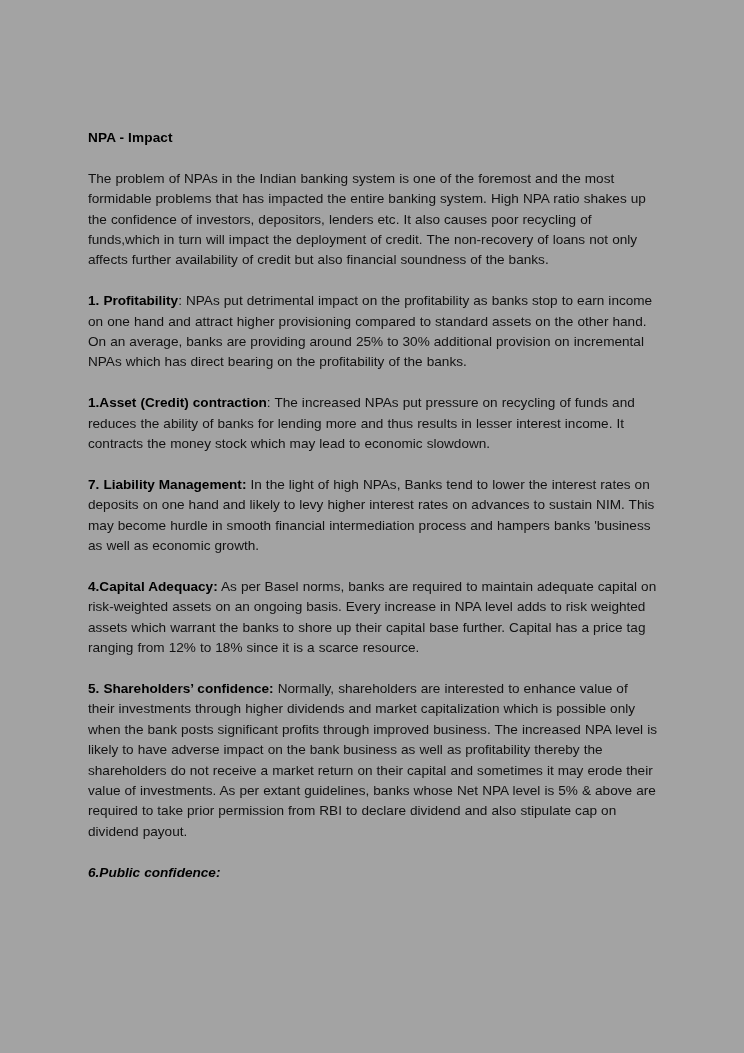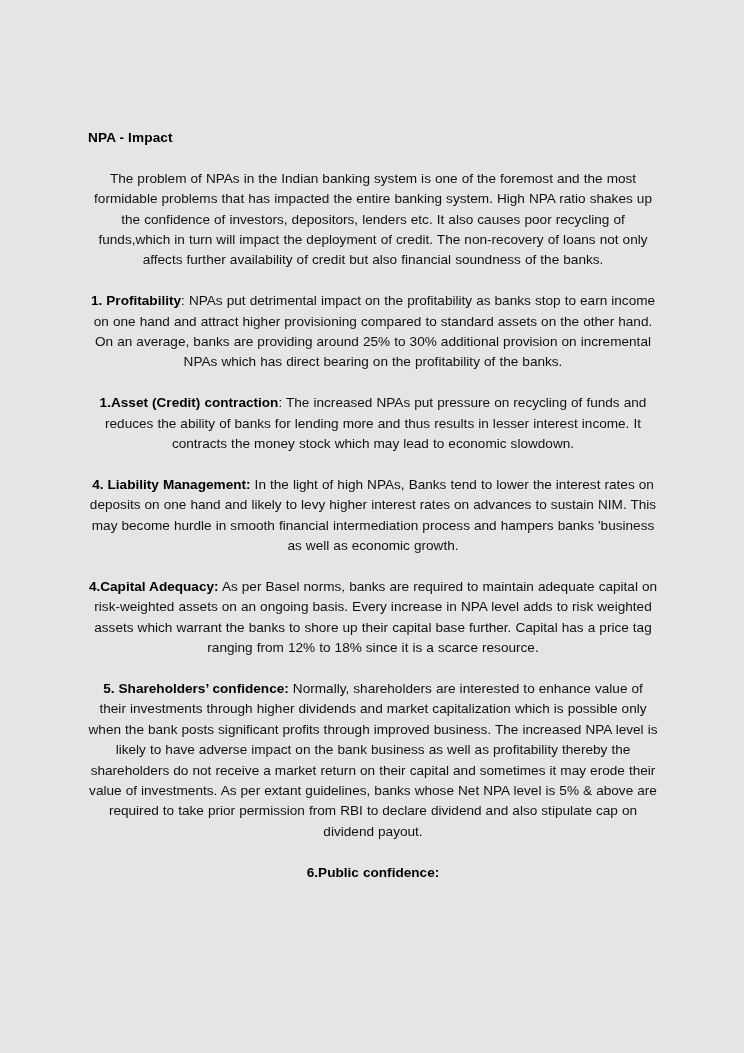--- a/index.html
+++ b/index.html
@@ -16,21 +16,21 @@
     font-family: "Liberation Sans", sans-serif;
     color: #1a1a1a;
     -webkit-font-smoothing: antialiased;
   }
   .page {
     position: absolute;
     top: 0;
     left: 0;
     width: 744px;
     height: 1053px;
-    background: #e5e5e5;
+    background: #a3a3a3;
     box-sizing: border-box;
   }
   .doc-body {
     position: absolute;
     left: 88px;
     top: 128px;
     width: 570px;
   }
   .doc-title {
     font-size: 13.6px;
@@ -38,25 +38,26 @@
     line-height: 20.4px;
     color: #000000;
     margin: 0 0 20.4px 0;
     letter-spacing: 0.01em;
   }
   .para {
     font-size: 13.6px;
     line-height: 20.4px;
     color: #111111;
     margin: 0 0 20.4px 0;
-    text-align: center;
+    text-align: left;
     word-spacing: 0.02em;
   }
   .para:last-child {
     margin-bottom: 11px;
+    font-style: italic;
   }
   .para .lead {
     font-weight: bold;
     color: #000000;
   }
   .para .lead-rest {
     font-weight: normal;
   }
 </style>
 </head>
@@ -66,21 +67,21 @@
   <div class="doc-body">
 
     <h1 class="doc-title">NPA - Impact</h1>
 
     <p class="para"><span class="lead"></span><span class="lead-rest">The problem of NPAs in the Indian banking system is one of the foremost and the most formidable problems that has impacted the entire banking system. High NPA ratio shakes up the  confidence of investors, depositors, lenders etc. It also causes poor recycling of funds,which in turn will impact the deployment of credit. The non-recovery of loans not only affects further availability of credit but also financial soundness of the banks.</span></p>
 
     <p class="para"><span class="lead">1. Profitability</span><span class="lead-rest">: NPAs put detrimental impact on the profitability as banks stop to earn income on one hand and attract higher provisioning compared to standard assets on the other hand. On an average, banks are providing around 25% to 30% additional provision on incremental NPAs which has direct bearing on the profitability of the banks.</span></p>
 
     <p class="para"><span class="lead">1.Asset (Credit) contraction</span><span class="lead-rest">: The increased NPAs put pressure on recycling of funds and reduces the ability of banks for lending more and thus results in lesser interest income. It contracts the money stock which may lead to economic slowdown.</span></p>
 
-    <p class="para"><span class="lead">4. Liability Management:</span><span class="lead-rest"> In the light of high NPAs, Banks tend to lower the interest rates on deposits on one hand and likely to levy higher interest rates on advances to sustain NIM. This may become hurdle in smooth financial intermediation process and hampers banks 'business as well as economic growth.</span></p>
+    <p class="para"><span class="lead">7. Liability Management:</span><span class="lead-rest"> In the light of high NPAs, Banks tend to lower the interest rates on deposits on one hand and likely to levy higher interest rates on advances to sustain NIM. This may become hurdle in smooth financial intermediation process and hampers banks 'business as well as economic growth.</span></p>
 
     <p class="para"><span class="lead">4.Capital Adequacy:</span><span class="lead-rest"> As per Basel norms, banks are required to maintain adequate capital on risk-weighted assets on an ongoing basis. Every increase in NPA level adds to risk weighted assets which warrant the banks to shore up their capital base further. Capital has a price tag ranging from 12% to 18% since it is a scarce resource.</span></p>
 
     <p class="para"><span class="lead">5. Shareholders’ confidence:</span><span class="lead-rest"> Normally, shareholders are interested to enhance value of their investments through higher dividends and market capitalization which is possible only when the bank posts significant profits through improved business. The increased NPA level is likely to have adverse impact on the bank business as well as profitability thereby the shareholders do not receive a market return on their capital and sometimes it may erode their value of investments. As per extant guidelines, banks whose Net NPA level is 5% &amp; above are required to take prior permission from RBI to declare dividend and also stipulate cap on dividend payout.</span></p>
 
     <p class="para"><span class="lead">6.Public confidence:</span><span class="lead-rest"></span></p>
 
   </div>
 </div>
 

